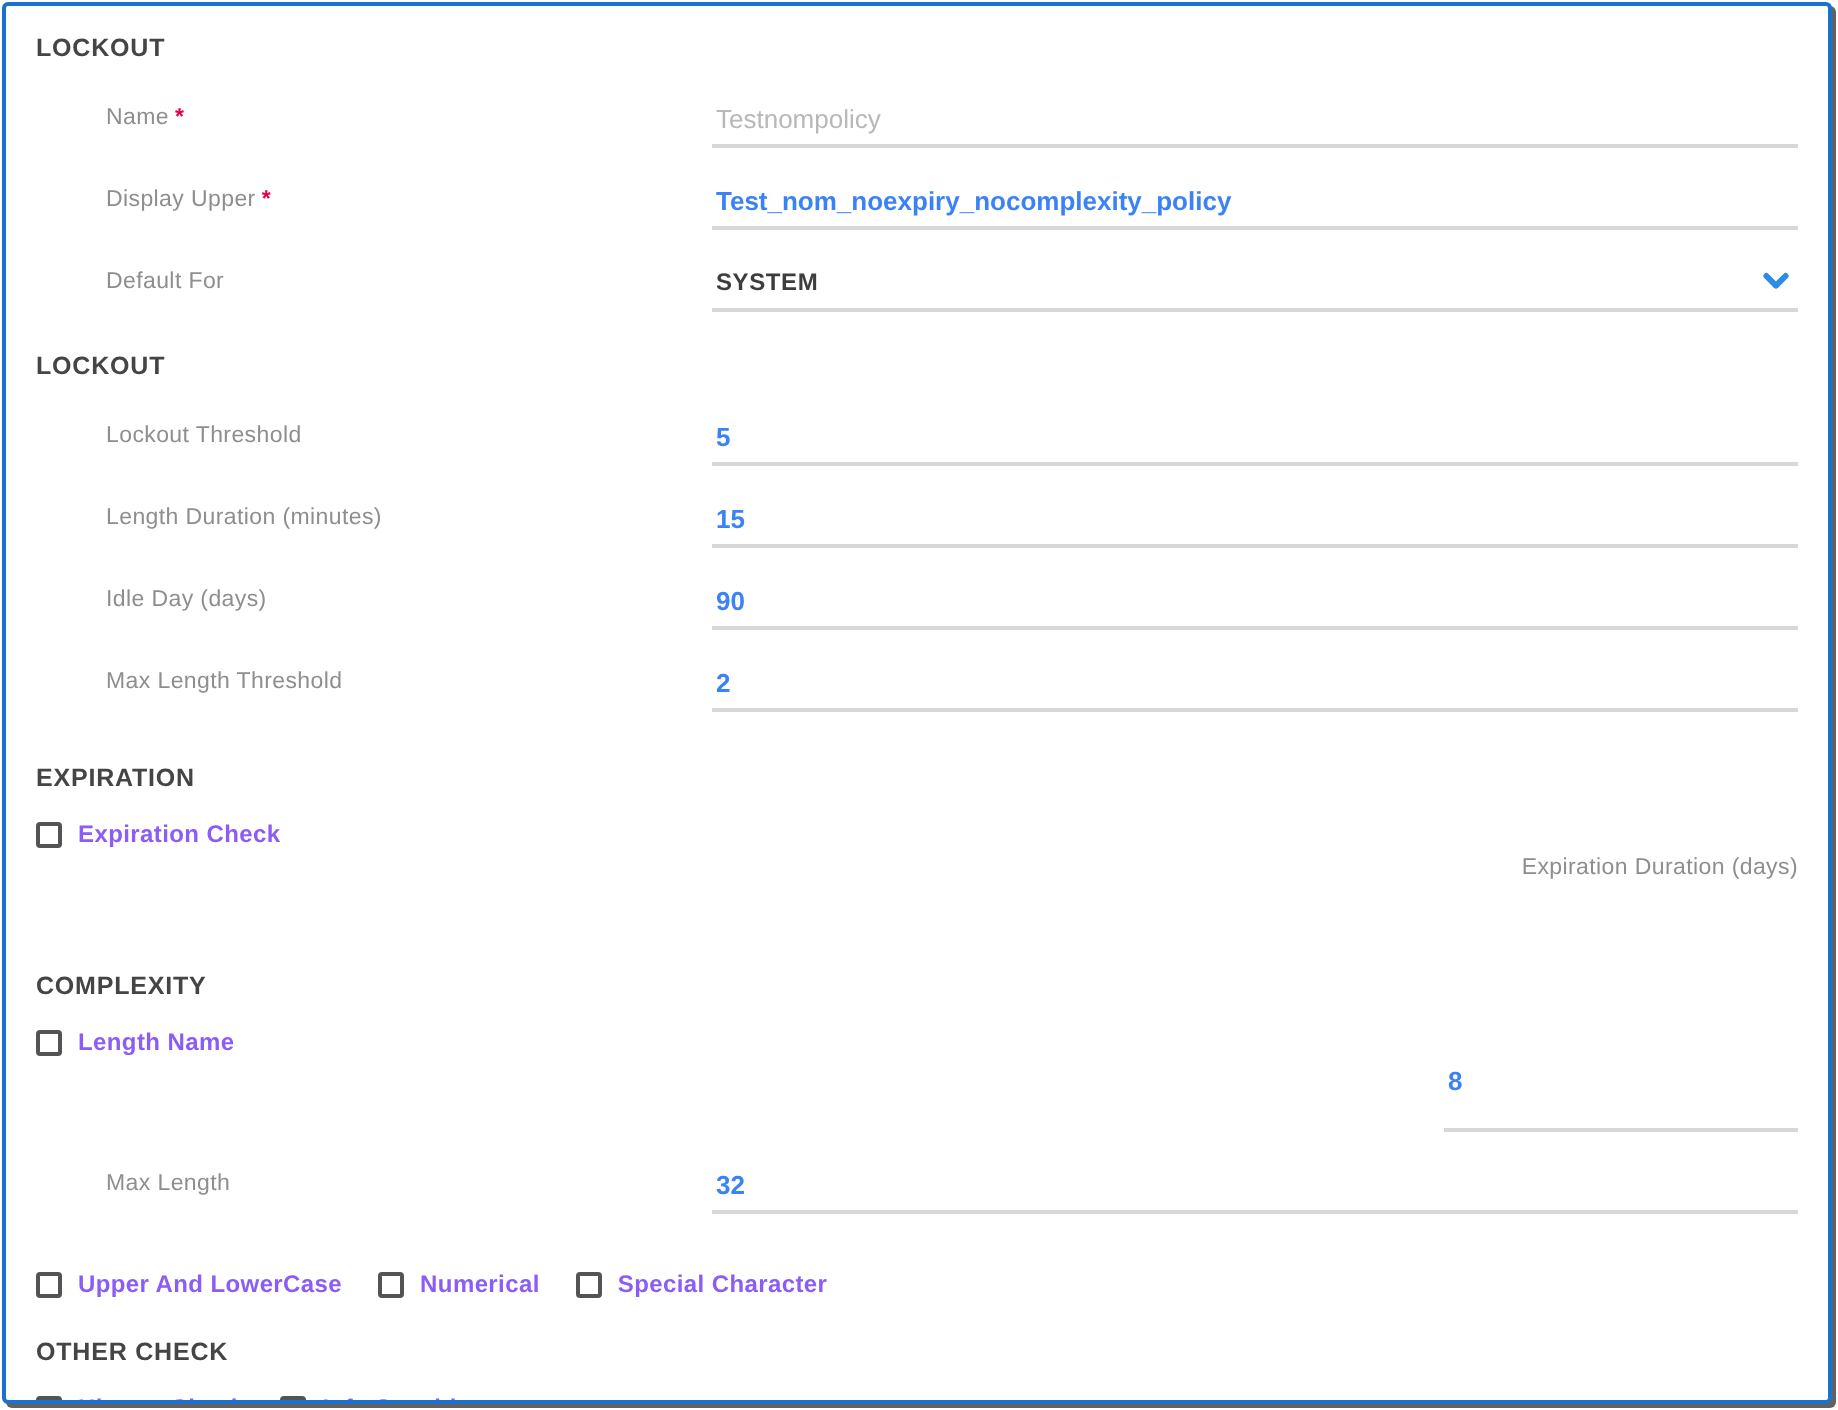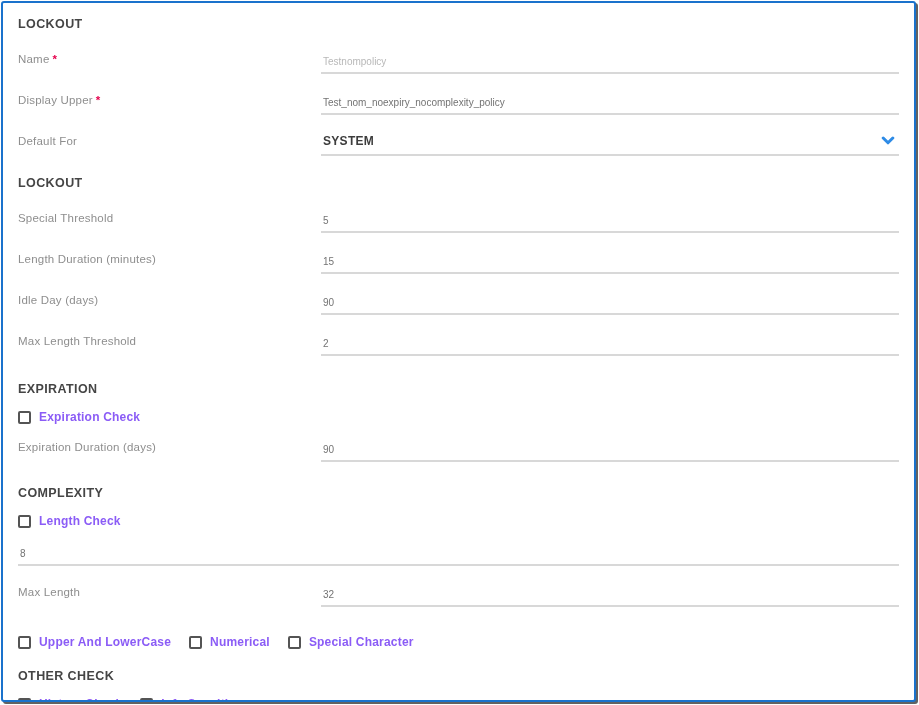--- a/index.html
+++ b/index.html
@@ -21,33 +21,33 @@
 
   .section-title {
     font-size: 12.5px; font-weight: 700; color: #454545;
     letter-spacing: .4px; height: 18px; line-height: 18px;
   }
   .sec-lockout    { margin-top: 18px; }
   .sec-expiration { margin-top: 24px; }
   .sec-complexity { margin-top: 22px; }
   .sec-other      { margin-top: 14px; }
 
-  .field-row { display: flex; align-items: flex-end; height: 41px; }
-  .field-row.short { height: 34px; }
+  .field-row { display: flex; align-items: flex-end; height: 41px; margin-left: 35px; }
+  .field-row.short { height: 34px; flex-direction: column; }
   .field-label {
     flex: 0 0 303px;
     font-size: 11.5px; color: #8e8e8e; letter-spacing: .2px;
     padding-bottom: 9px;
   }
   .req { color: #e5004c; font-weight: 700; margin-left: 3px; }
   .field-input { flex: 1; border-bottom: 2px solid #d8d8d8; }
   .field-input input[type="text"] {
     width: 100%; border: 0; outline: 0; background: transparent;
     font-family: "Liberation Sans", sans-serif;
-    font-size: 10px; color: #737373; font-weight: 400;
+    font-size: 13px; color: #3b82f6; font-weight: 700;
     padding: 0 0 5px 2px;
   }
   .field-input input[type="text"]::placeholder { color: #b8b8b8; font-weight: 400; }
 
   .select-field {
     display: flex; justify-content: space-between; align-items: center;
     padding: 0 4px 6px 2px; cursor: pointer;
   }
   .select-value { font-size: 12px; font-weight: 700; color: #3d3d3d; letter-spacing: .3px; }
 
@@ -105,21 +105,21 @@
           </span>
         </div>
       </div>
     </div>
 
     <div class="section sec-lockout">
       <div class="section-title">LOCKOUT</div>
 
       <div class="field-row">
         <div class="field-label">
-          <span>Special Threshold</span>
+          <span>Lockout Threshold</span>
         </div>
         <div class="field-input">
           <input type="text" value="5" style="">
         </div>
       </div>
 
       <div class="field-row">
         <div class="field-label">
           <span>Length Duration (minutes)</span>
         </div>
@@ -163,21 +163,21 @@
           <input type="text" value="90" style="">
         </div>
       </div>
     </div>
 
     <div class="section sec-complexity">
       <div class="section-title">COMPLEXITY</div>
 
       <div class="checkbox-row">
         <input type="checkbox" style="">
-        <span class="checkbox-label">Length Check</span>
+        <span class="checkbox-label">Length Name</span>
       </div>
 
       <div class="field-row short">
         <div class="field-input">
           <input type="text" value="8" style="">
         </div>
       </div>
 
       <div class="field-row">
         <div class="field-label">

